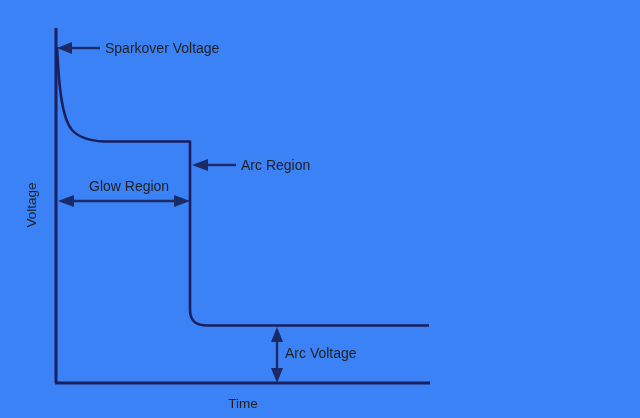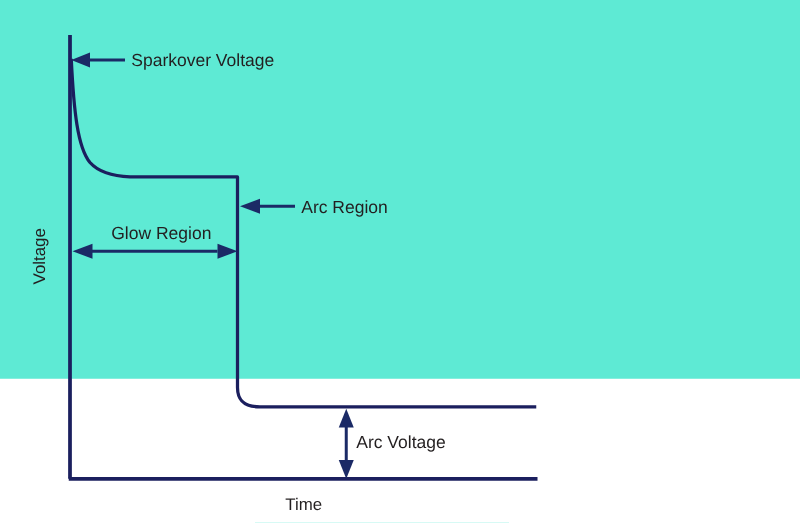--- a/index.html
+++ b/index.html
@@ -9,22 +9,22 @@
   }
   body {
     width: 640px;
     height: 418px;
     font-family: "Liberation Sans", sans-serif;
     overflow: hidden;
   }
   #chart-root {
     position: relative;
     width: 640px;
-    height: 303px;
-    background: #5eead4;
+    height: 418px;
+    background: #3b82f6;
   }
   svg.chart-svg {
     display: block;
     width: 640px;
     height: 418px;
   }
   .axis-line {
     stroke: #1b1f5e;
     stroke-width: 3;
     fill: none;

